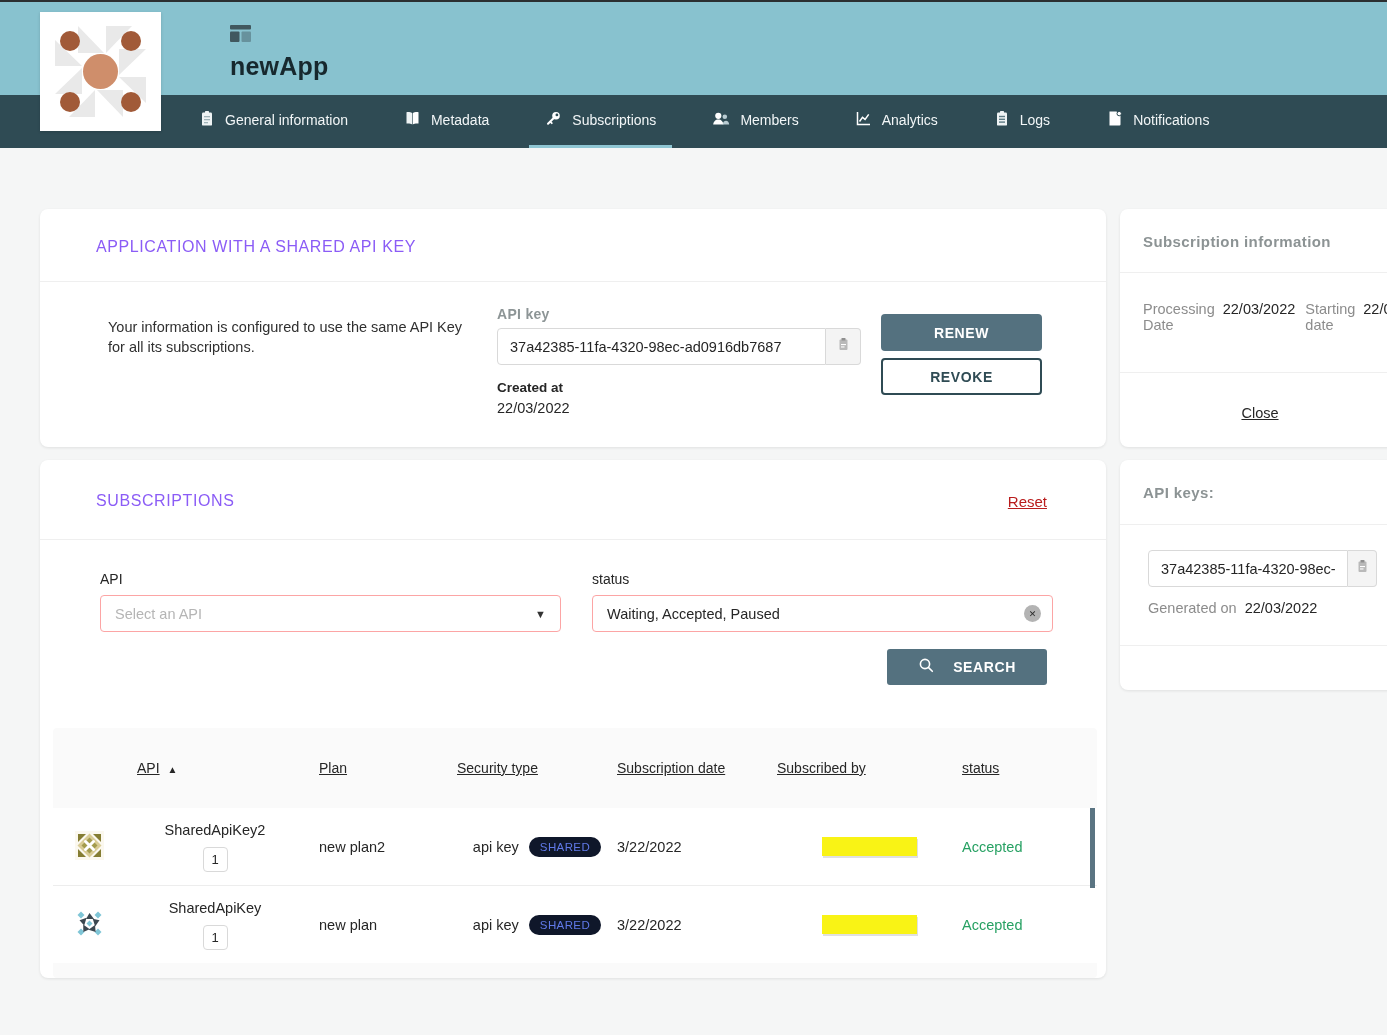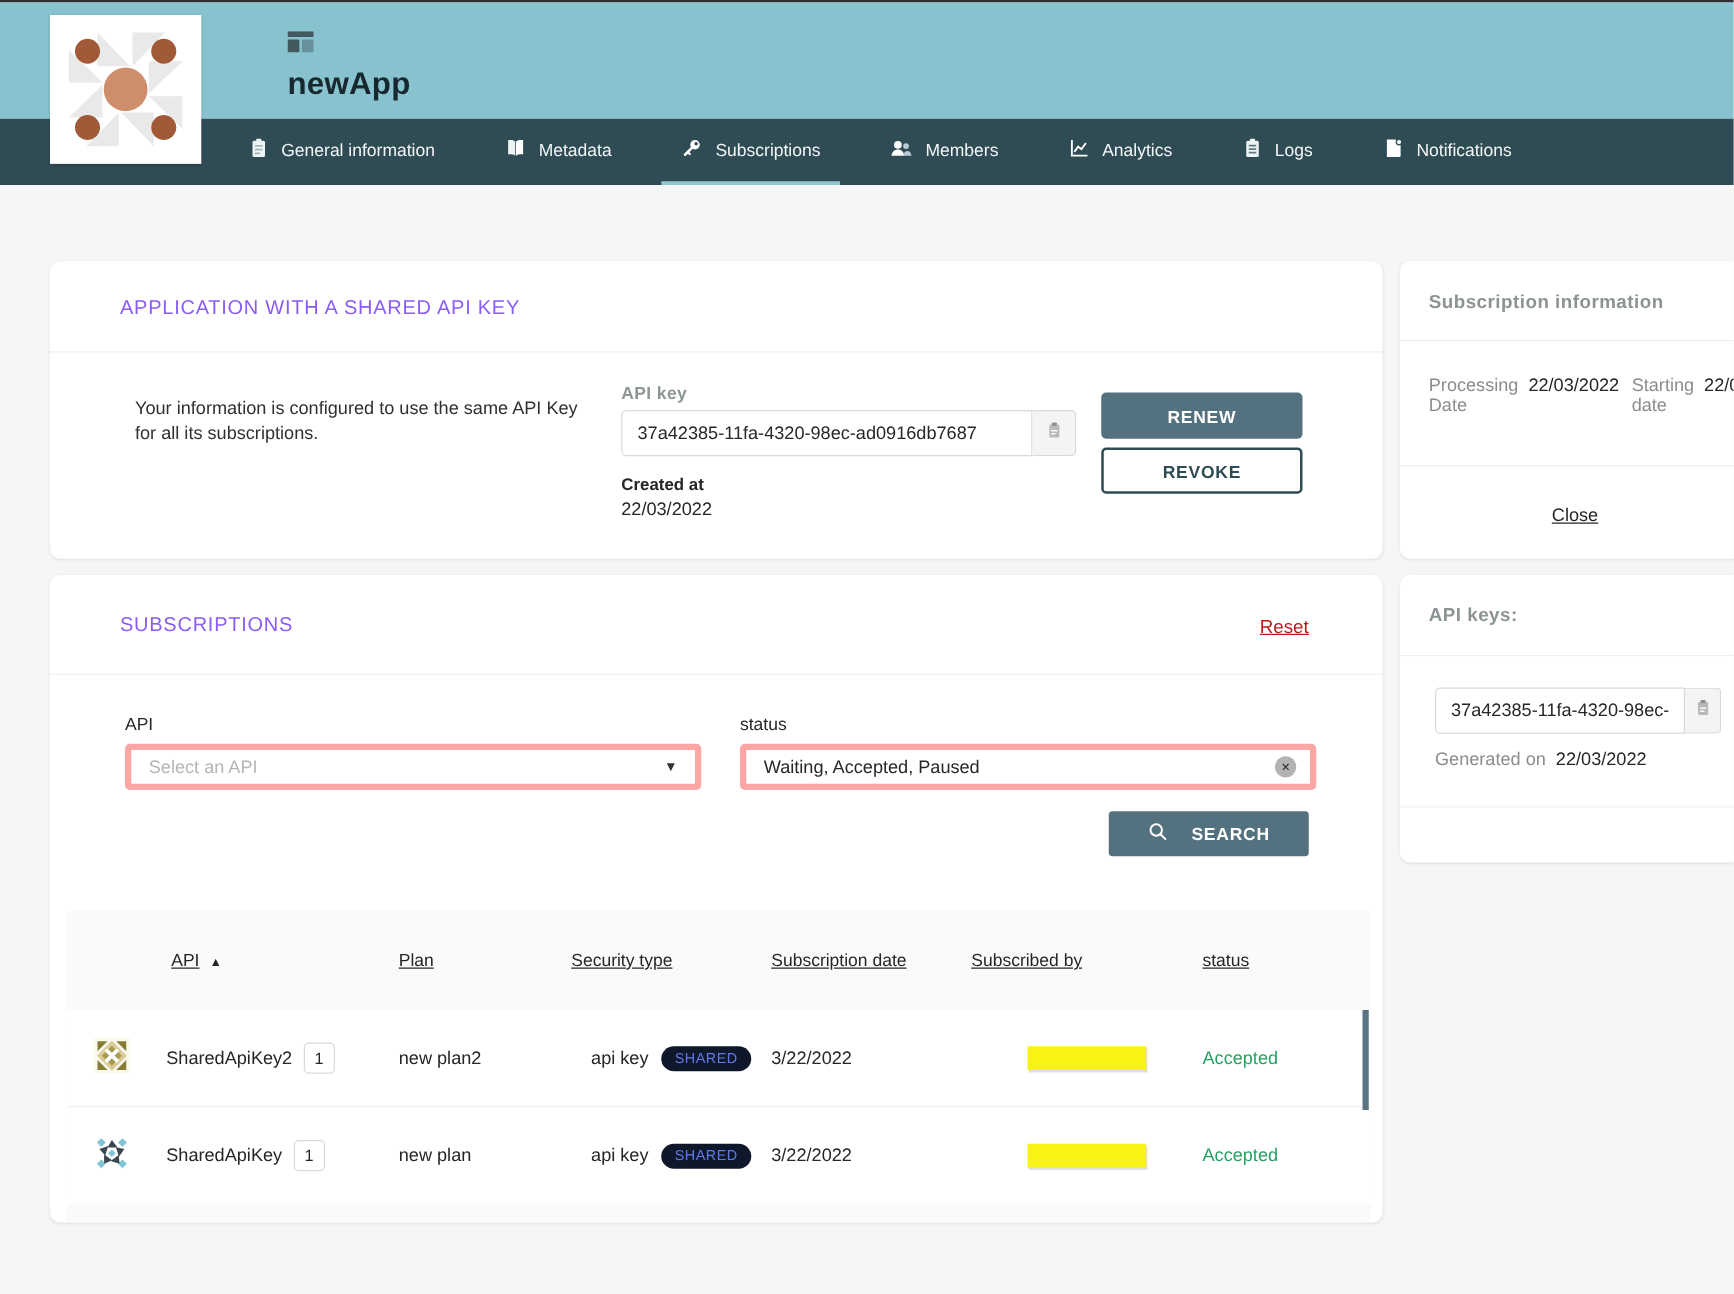--- a/index.html
+++ b/index.html
@@ -45,38 +45,38 @@
   .btn-primary { background:#54717f; color:#fff; border:none; }
   .btn-outline { background:#fff; color:#2f4b54; border:2px solid #2f4b54; }
 
   
   #card-subs { left:40px; top:460px; width:1066px; height:518px; }
   #card-subs .card-title { position:absolute; left:56px; top:32px; }
   .reset-link { position:absolute; right:59px; top:33px; font-size:15px; color:#b91c1c; text-decoration:underline; cursor:pointer; }
   #card-subs .hdiv { top:79px; }
   .filter { position:absolute; top:111px; }
   .filter-label { font-size:14px; color:#262626; }
-  .select-box, .status-box { position:relative; margin-top:8px; width:461px; height:37px; border:5px solid #fca5a5; border-radius:4px; background:#fff; display:flex; align-items:center; padding:0 14px; font-size:14.5px; cursor:pointer; }
+  .select-box, .status-box { position:relative; margin-top:8px; width:461px; height:37px; border:1px solid #fca5a5; border-radius:4px; background:#fff; display:flex; align-items:center; padding:0 14px; font-size:14.5px; cursor:pointer; }
   .placeholder { color:#b5b5b5; }
   .dd-arrow { position:absolute; right:14px; font-size:11px; color:#333; }
   .clear-circle { position:absolute; right:11px; width:17px; height:17px; border-radius:50%; background:#b3b3b3; color:#2d2d2d; font-size:9px; display:flex; align-items:center; justify-content:center; cursor:pointer; }
   .search-btn { position:absolute; left:847px; top:189px; width:160px; height:36px; background:#54717f; border:none; border-radius:3px; color:#fff; font-family:"Liberation Sans",sans-serif; font-size:14px; font-weight:bold; letter-spacing:.6px; display:flex; align-items:center; justify-content:center; gap:18px; cursor:pointer; }
 
   
   .table-panel { position:absolute; left:13px; top:268px; width:1044px; height:250px; background:#fafafa; border-radius:4px; }
   .tgrid { display:grid; grid-template-columns:62px 182px 160px 160px 160px 185px 135px; align-items:center; }
   .thead { height:80px; }
   .th { font-size:14px; color:#262626; }
   .th a { color:#262626; text-decoration:underline; cursor:pointer; }
   .c-left { padding-left:22px; text-align:left; }
   .c-center { }
   .sort { font-size:10px; margin-left:8px; text-decoration:none; display:inline-block; }
   .trow { height:77px; background:#fff; font-size:14.5px; cursor:pointer; }
   .row-div { height:1px; background:#ededed; }
-  .api-cell { display:flex; align-items:center; gap:9px; padding-left:18px; }
+  .api-cell { display:flex; align-items:center; gap:9px; padding-left:18px;flex-direction:column; }
   .count-badge { width:25px; height:25px; border:1px solid #d9d9d9; border-radius:4px; background:#fff; display:flex; align-items:center; justify-content:center; font-size:13px; color:#262626; }
   .sec-cell { display:flex; align-items:center; justify-content:center; gap:10px; }
   .shared-badge { background:#0f172a; color:#6079e8; font-size:11.5px; font-weight:normal; letter-spacing:.4px; padding:4px 11px; border-radius:11px; }
   .redact { width:95px; height:19px; background:#f9f315; box-shadow:1px 2px 0 rgba(0,0,0,.12); margin:0 auto; }
   .status-accepted { color:#27a163; }
   .scroll-thumb { position:absolute; right:2px; top:80px; width:5px; height:80px; background:#5a7482; cursor:pointer; }
   .row-icon { width:29px; height:29px; flex:0 0 auto; margin-left:22px; }
 
   
   #card-info { left:1120px; top:209px; width:280px; height:238px; }

